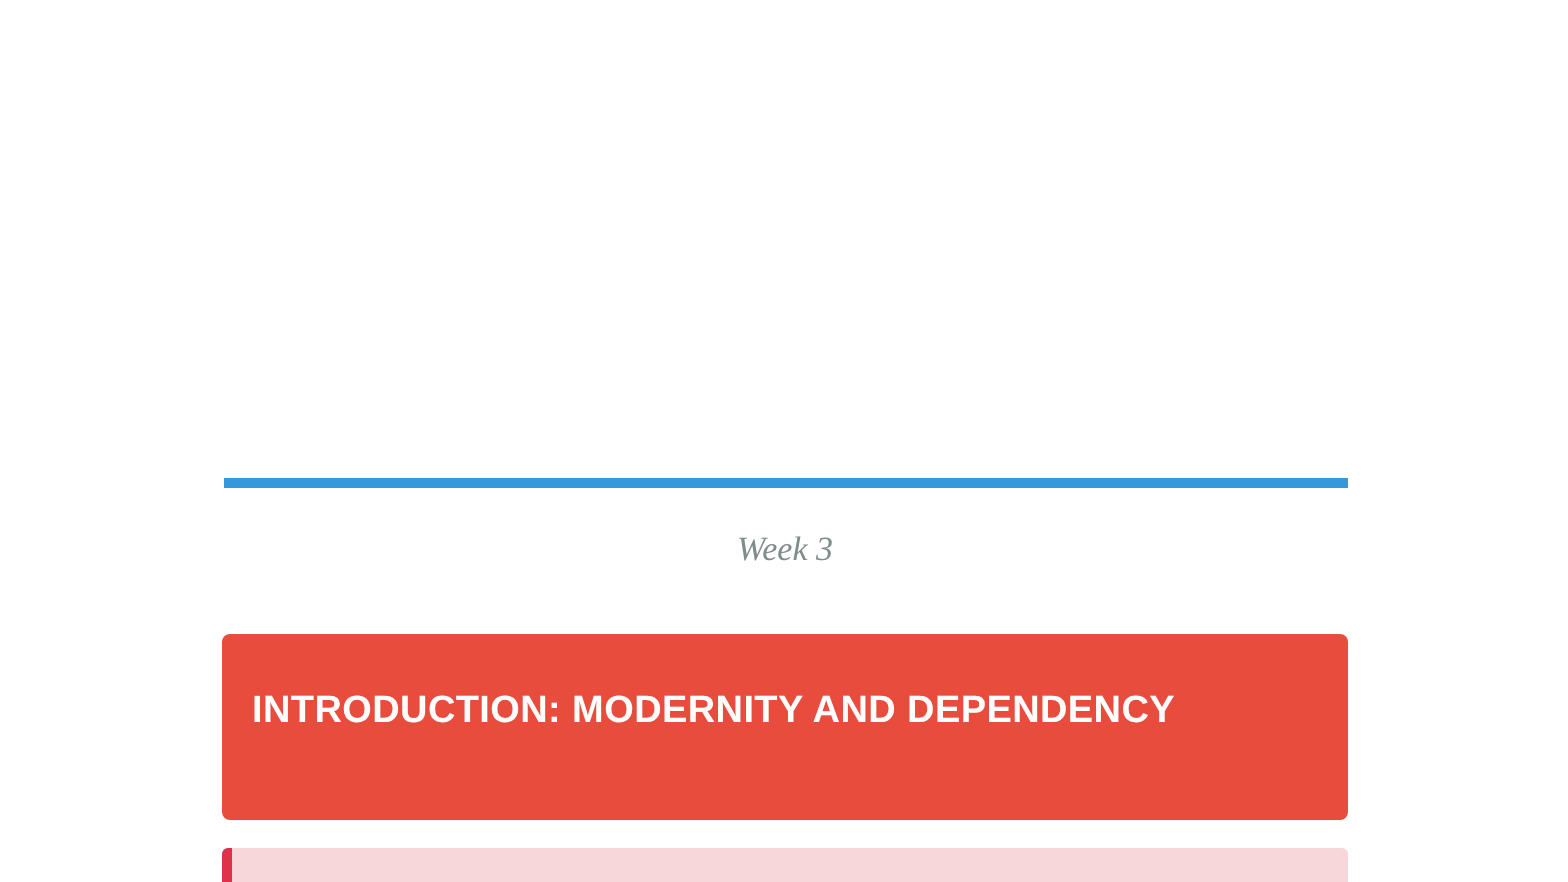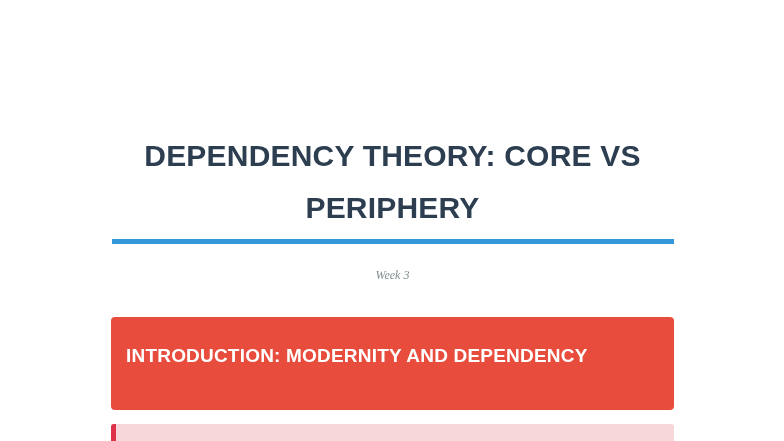--- a/index.html
+++ b/index.html
@@ -64,21 +64,21 @@
 
   
   .deck-subtitle {
     position: absolute;
     left: 0;
     top: 265px;
     width: 563px;
     text-align: center;
     font-family: "Liberation Serif", serif;
     font-style: italic;
-    font-size: 12px;
+    font-size: 17px;
     line-height: 20px;
     color: #7f8c8d;
   }
 
   
   .section-banner {
     position: absolute;
     left: 0;
     top: 317px;
     width: 563px;
@@ -134,23 +134,20 @@
     color: #7b1f2b;
   }
 </style>
 </head>
 <body>
 
 <div class="slide">
 
   <div class="content-column">
 
-    <div class="title-block">
-      <h1 class="deck-title">Dependency Theory: Core vs Periphery</h1>
-    </div>
 
     <div class="title-rule"></div>
 
     <div class="deck-subtitle">Week 3</div>
 
     <div class="section-banner">
       <h2 class="section-banner-title">Introduction: Modernity and Dependency</h2>
     </div>
 
     <div class="callout-box">

